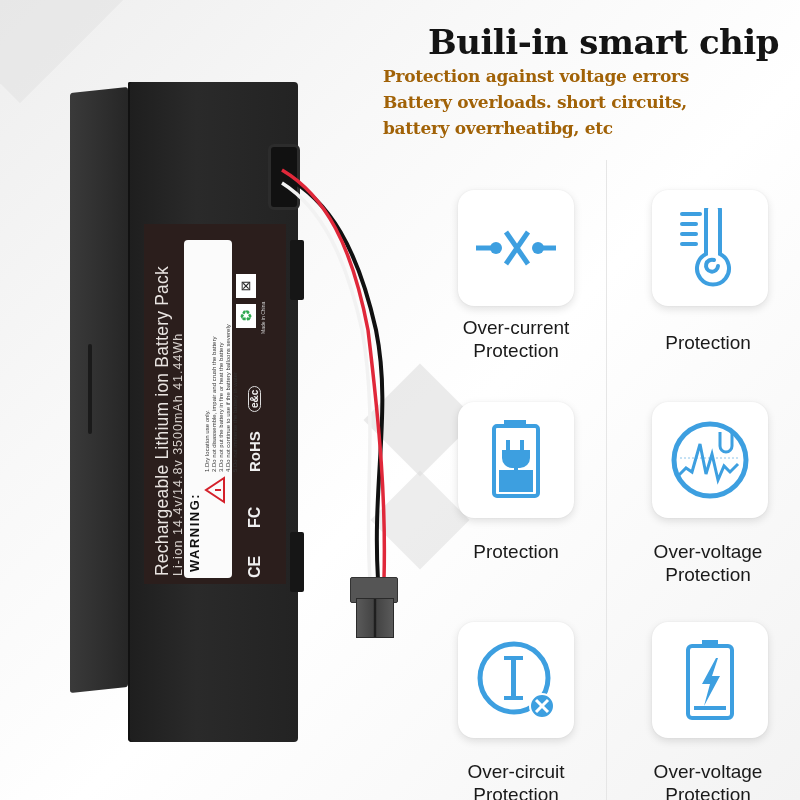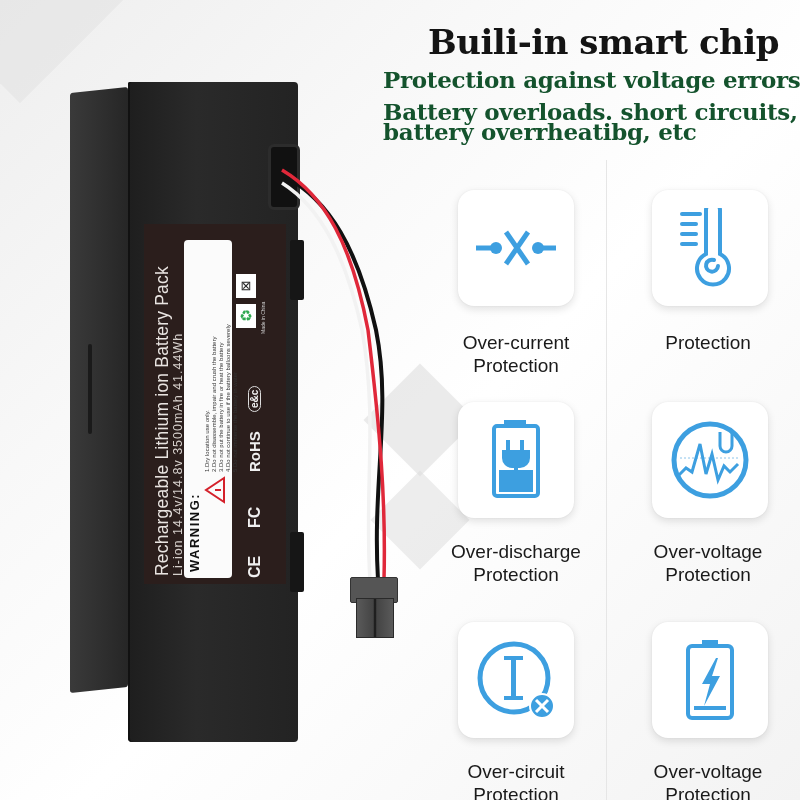--- a/index.html
+++ b/index.html
@@ -5,21 +5,21 @@
   html, body { margin:0; padding:0; }
   body {
     width:800px; height:800px; overflow:hidden; position:relative;
     background: linear-gradient(135deg, #eeeeee 0%, #f8f8f8 30%, #ffffff 55%, #f3f3f3 100%);
     font-family: "Liberation Sans", sans-serif;
   }
   .bg-shape { position:absolute; background:rgba(225,225,225,0.55); transform:rotate(45deg); }
 
   
   .headline { position:absolute; left:428px; top:22px; font-family:"DejaVu Serif", serif; font-weight:bold; font-size:34px; color:#141414; letter-spacing:-0.5px; white-space:nowrap; }
-  .subline { position:absolute; left:383px; font-family:"DejaVu Serif", serif; font-weight:bold; font-size:23px; color:#14532d; white-space:nowrap; letter-spacing:-0.3px; }
+  .subline { position:absolute; left:383px; font-family:"DejaVu Serif", serif; font-weight:bold; font-size:17px; color:#a16207; white-space:nowrap; letter-spacing:-0.3px; }
 
   
   .battery { position:absolute; left:70px; top:72px; width:230px; height:680px; }
   .bat-side { position:absolute; left:0; top:18px; width:58px; height:600px; background:linear-gradient(90deg,#3a3a3a,#262626); transform:skewY(-6deg); border-radius:3px; }
   .bat-front { position:absolute; left:58px; top:10px; width:170px; height:660px; background:linear-gradient(90deg,#1e1e1e,#2a2a2a 40%,#232323); border-radius:2px 4px 4px 4px; box-shadow: inset 2px 0 0 #111; }
   .bat-groove { position:absolute; left:18px; top:272px; width:4px; height:90px; background:#1a1a1a; border-radius:2px; }
   .label-band { position:absolute; left:74px; top:152px; width:142px; height:360px; background:#2b1e1c; }
   .label-text-rot { position:absolute; transform-origin: left top; transform: rotate(-90deg); white-space:nowrap; color:#e9e4e1; }
   .label-title { font-size:17.5px; letter-spacing:0.2px; }
   .label-spec { font-size:12.5px; letter-spacing:1px; color:#d6d0cc; }
@@ -43,21 +43,21 @@
 </style>
 </head>
 <body>
 
 <div class="bg-shape" style="left:-60px;top:-90px;width:160px;height:160px;"></div>
 <div class="bg-shape" style="left:380px;top:380px;width:80px;height:80px;background:rgba(215,215,215,0.5);"></div>
 <div class="bg-shape" style="left:385px;top:485px;width:70px;height:70px;background:rgba(220,220,220,0.5);"></div>
 
 <div class="headline">Buili-in smart chip</div>
 <div class="subline" style="top:66px;">Protection against voltage errors</div>
-<div class="subline" style="top:92px;margin-top:6px;">Battery overloads. short circuits,</div>
+<div class="subline" style="top:92px;">Battery overloads. short circuits,</div>
 <div class="subline" style="top:118px;">battery overrheatibg, etc</div>
 
 <div class="battery">
   <div class="bat-side"></div>
   <div class="bat-front"></div>
   <div class="bat-groove"></div>
   <div class="port"></div>
   <div class="tab" style="left:220px;top:168px;width:14px;height:60px;"></div>
   <div class="tab" style="left:220px;top:460px;width:14px;height:60px;"></div>
 
@@ -102,21 +102,21 @@
     <g fill="#3d9fe0" stroke="#3d9fe0">
       <line x1="0" y1="40" x2="16" y2="40" stroke-width="5"></line>
       <circle cx="20" cy="40" r="6" stroke="none"></circle>
       <line x1="30" y1="24" x2="52" y2="56" stroke-width="5"></line>
       <line x1="52" y1="24" x2="30" y2="56" stroke-width="5"></line>
       <circle cx="62" cy="40" r="6" stroke="none"></circle>
       <line x1="66" y1="40" x2="82" y2="40" stroke-width="5"></line>
     </g>
   </svg>
 </div>
-<div class="feat-label" style="left:516px;top:331px;text-align:center;">
+<div class="feat-label" style="left:516px;top:316px;text-align:center;">
   <div>Over-current</div>
   <div>Protection</div>
 </div>
 
 <div class="card" style="left:652px;top:190px;">
   <svg width="80" height="80" viewBox="0 0 80 80">
     <g stroke="#3d9fe0" fill="none" stroke-linecap="round">
       <line x1="12" y1="6" x2="30" y2="6" stroke-width="4"></line>
       <line x1="12" y1="16" x2="26" y2="16" stroke-width="4"></line>
       <line x1="12" y1="26" x2="26" y2="26" stroke-width="4"></line>
@@ -135,21 +135,20 @@
     <rect x="28" y="0" width="22" height="6" fill="#3d9fe0"></rect>
     <rect x="18" y="6" width="44" height="70" rx="3" fill="none" stroke="#3d9fe0" stroke-width="4"></rect>
     <rect x="23" y="50" width="34" height="22" fill="#3d9fe0"></rect>
     <rect x="30" y="20" width="4" height="10" fill="#3d9fe0"></rect>
     <rect x="44" y="20" width="4" height="10" fill="#3d9fe0"></rect>
     <path d="M26,30 L54,30 L54,38 A10,10 0 0 1 44,48 L36,48 A10,10 0 0 1 26,38 Z" fill="#3d9fe0"></path>
     <rect x="38" y="46" width="4" height="14" fill="#3d9fe0"></rect>
   </svg>
 </div>
 <div class="feat-label" style="left:516px;top:540px;">
-  <div>Over-discharge</div>
   <div>Protection</div>
 </div>
 
 <div class="card" style="left:652px;top:402px;">
   <svg width="80" height="80" viewBox="0 0 80 80">
     <circle cx="40" cy="40" r="36" fill="none" stroke="#3d9fe0" stroke-width="5"></circle>
     <line x1="10" y1="38" x2="70" y2="38" stroke="#8cc4ea" stroke-width="1" stroke-dasharray="2,2"></line>
     <polyline points="8,56 16,48 22,52 30,24 36,54 42,34 48,60 54,46 60,52 68,44" fill="none" stroke="#3d9fe0" stroke-width="3"></polyline>
     <path d="M50,12 L50,26 A6,6 0 0 0 62,26 L62,12" fill="none" stroke="#3d9fe0" stroke-width="3"></path>
   </svg>

